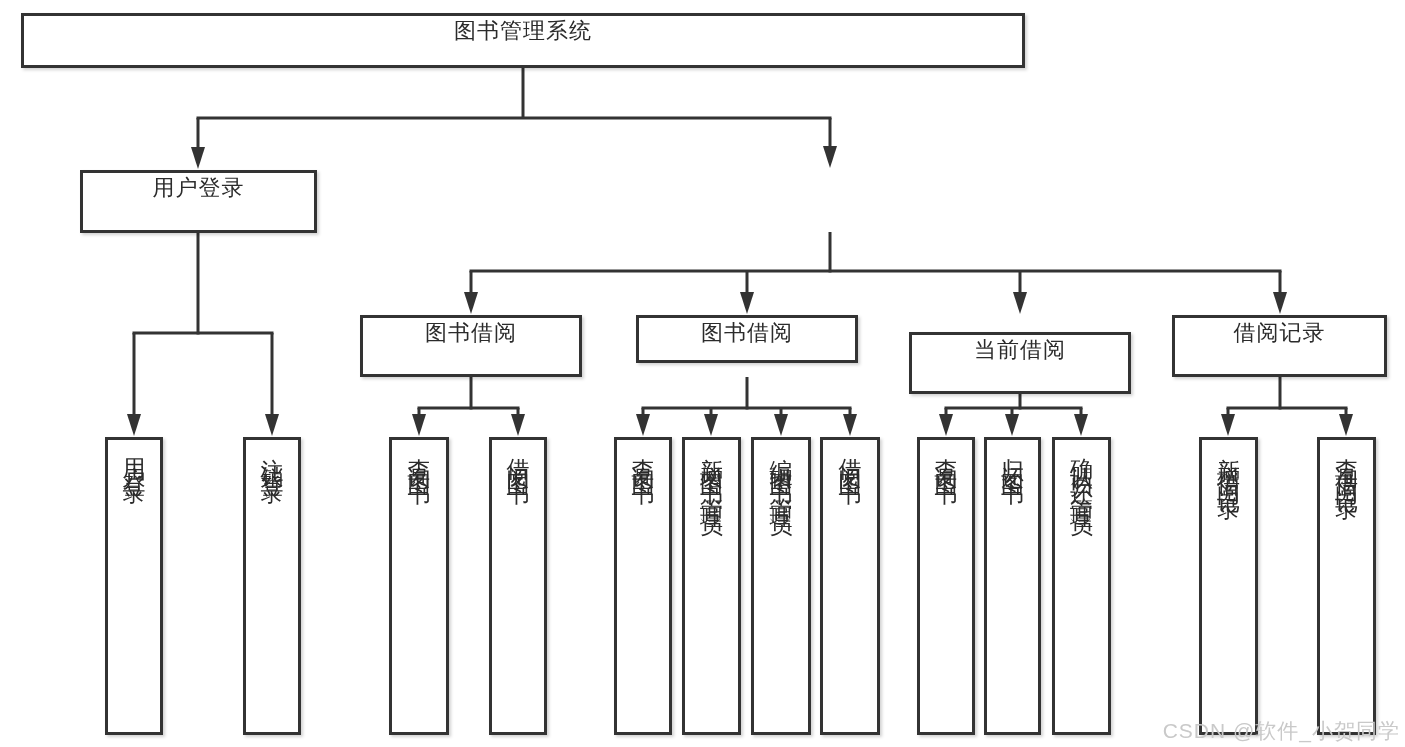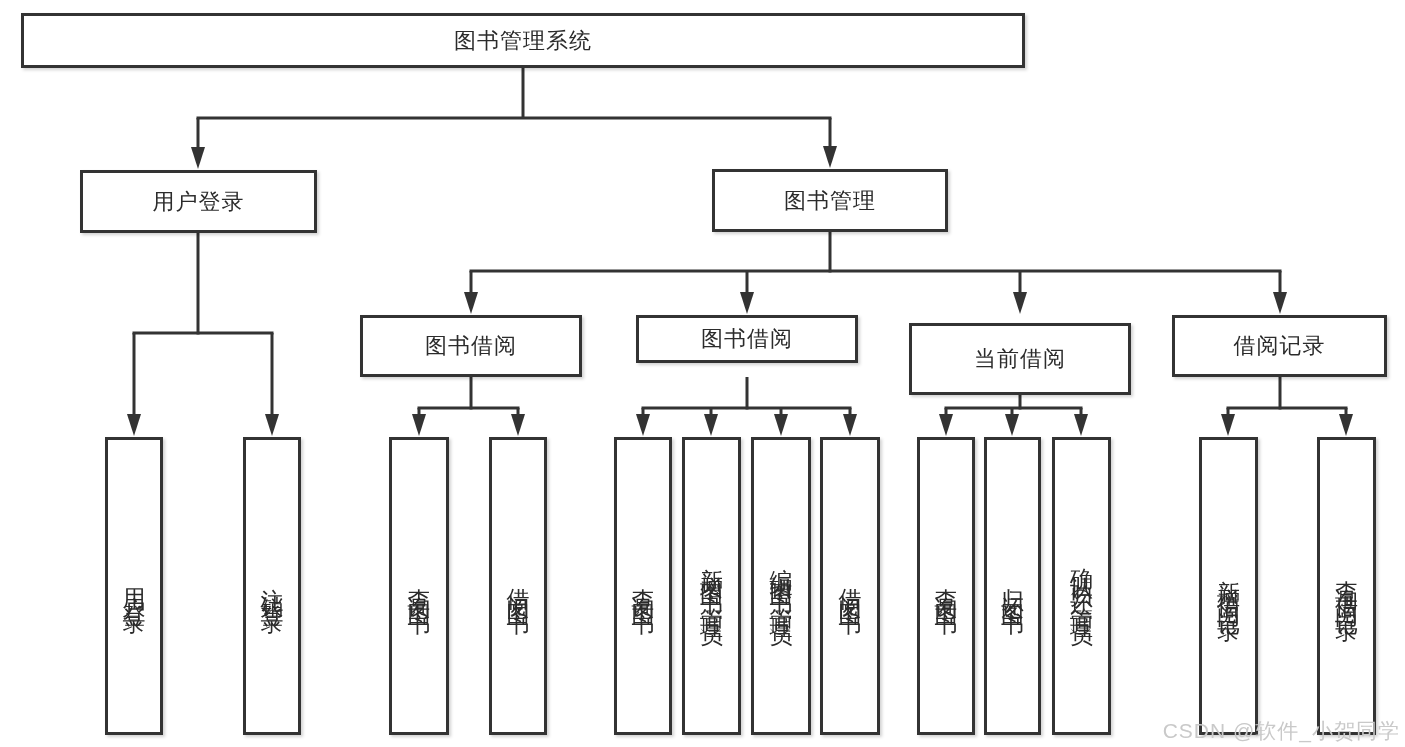--- a/index.html
+++ b/index.html
@@ -21,21 +21,21 @@
     pointer-events:none;
   }
   .connectors line{stroke:var(--line);stroke-width:3;}
   .connectors path{fill:var(--line);stroke:none;}
   .box{
     position:absolute;
     box-sizing:border-box;
     background:var(--box-bg);
     border:3px solid var(--line);
     color:var(--text);
-    display:flex;align-items:center;justify-content:center;
+    display:flex;justify-content:center;
     box-shadow:2px 2px 3px rgba(0,0,0,0.18);
   }
   .hbox{font-size:22px;letter-spacing:1px;}
   .vbox{font-size:23px;}
   .vbox .vtext{
     writing-mode:vertical-rl;
     text-orientation:mixed;
     letter-spacing:8px;
     line-height:1;
     white-space:nowrap;
@@ -131,31 +131,28 @@
     </g>
   </svg>
 
   <div class="box hbox" style="left:21px;top:13px;width:1004px;height:55px;">
     <span>图书管理系统</span>
   </div>
 
   <div class="box hbox" style="left:80px;top:170px;width:237px;height:63px;">
     <span>用户登录</span>
   </div>
-  <div class="box hbox" style="left:712px;top:169px;width:236px;height:63px;">
-    <span>图书管理</span>
-  </div>
 
   <div class="box hbox" style="left:360px;top:315px;width:222px;height:62px;">
     <span>图书借阅</span>
   </div>
   <div class="box hbox" style="left:636px;top:315px;width:222px;height:48px;">
     <span>图书借阅</span>
   </div>
-  <div class="box hbox" style="left:909px;top:323px;width:222px;height:72px;">
+  <div class="box hbox" style="left:909px;top:332px;width:222px;height:62px;">
     <span>当前借阅</span>
   </div>
   <div class="box hbox" style="left:1172px;top:315px;width:215px;height:62px;">
     <span>借阅记录</span>
   </div>
 
   <div class="box vbox" style="left:105px;top:437px;width:58px;height:298px;">
     <span class="vtext">用户登录</span>
   </div>
   <div class="box vbox" style="left:243px;top:437px;width:58px;height:298px;">

